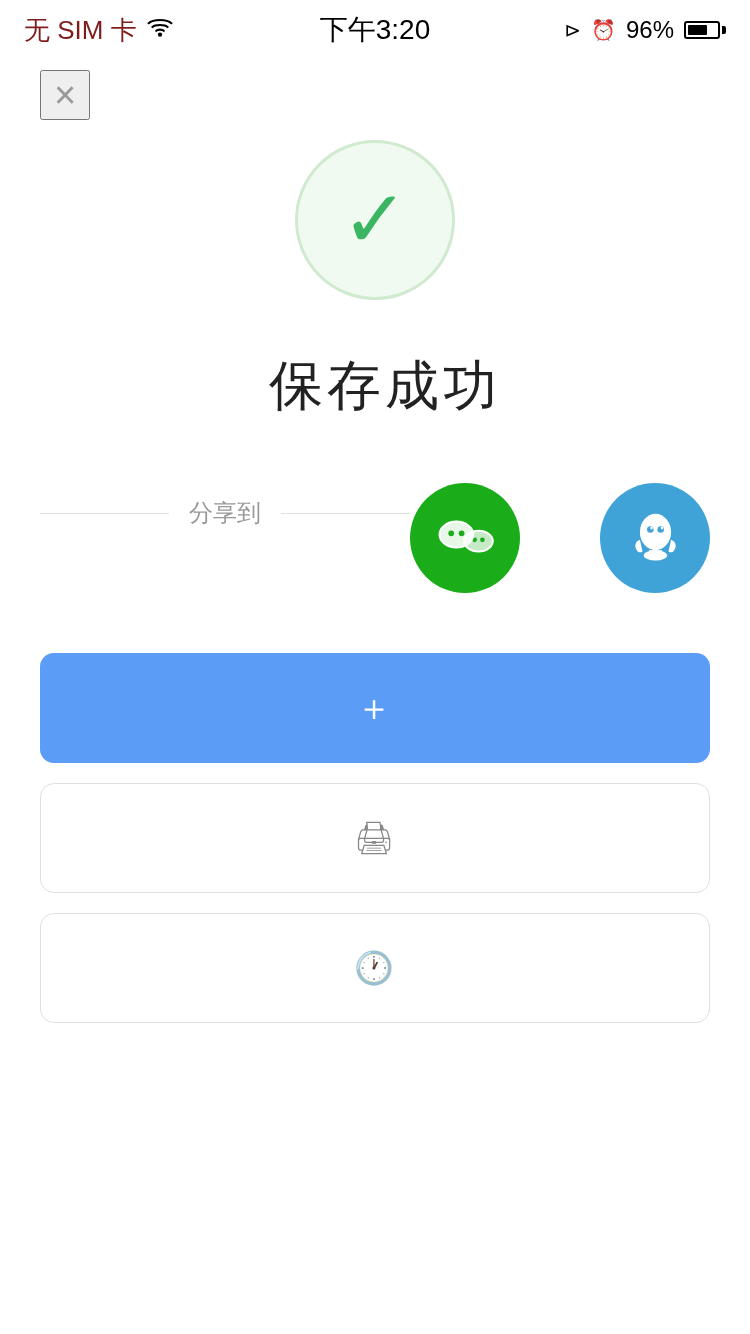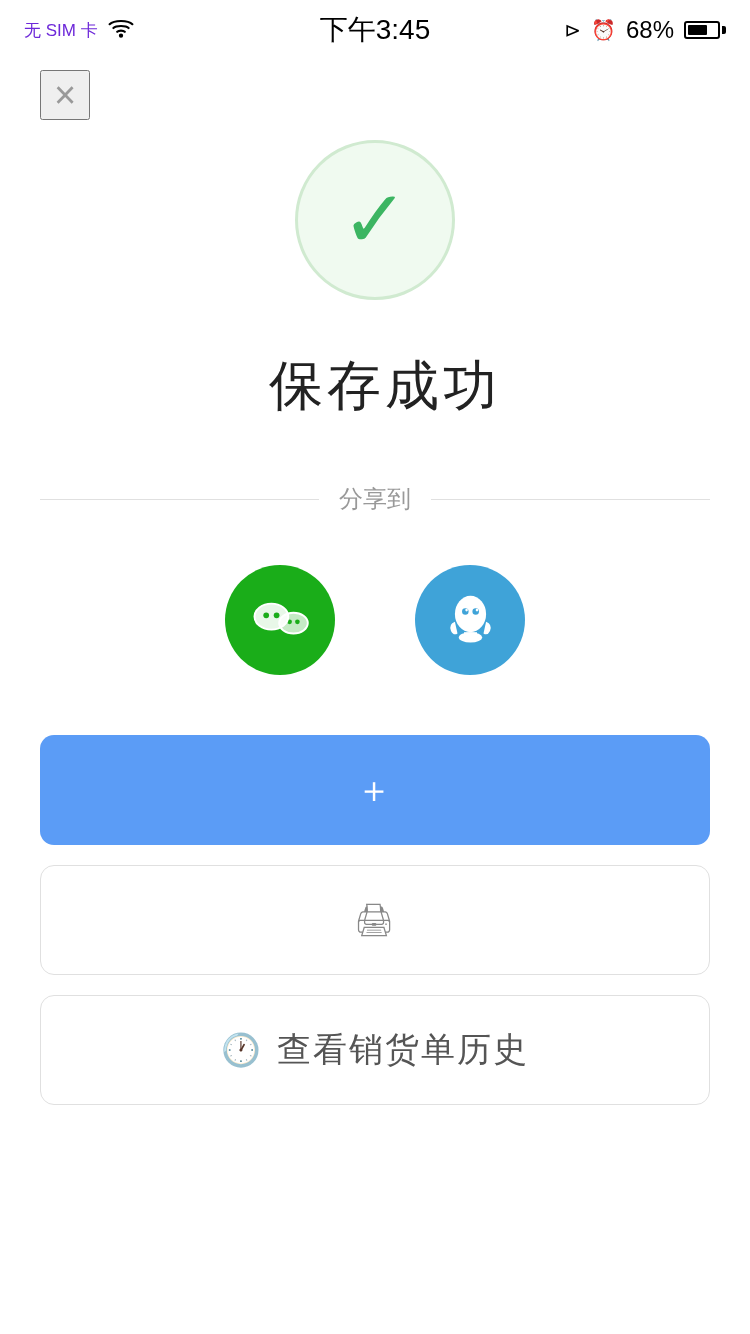--- a/index.html
+++ b/index.html
@@ -21,22 +21,22 @@
       display: flex;
       align-items: center;
       justify-content: space-between;
       padding: 0 24px;
       position: relative;
     }
     .status-left {
       display: flex;
       align-items: center;
       gap: 10px;
-      font-size: 17px;
-      color: #6d28d9;
+      font-size: 26px;
+      color: #7f1d1d;
       font-weight: 400;
     }
     .status-center {
       position: absolute;
       left: 50%;
       transform: translateX(-50%);
       font-size: 28px;
       font-weight: 500;
       color: #000;
     }
@@ -99,21 +99,21 @@
       color: #222;
       margin-bottom: 60px;
       letter-spacing: 4px;
       margin-left: 20px;
     }
 
     
     .share-section {
       width: 100%;
       display: flex;
-      flex-direction: column;
+      flex-direction: row;
       align-items: center;
       padding: 0 40px;
       margin-bottom: 60px;
     }
     .share-divider-row {
       width: 100%;
       display: flex;
       align-items: center;
       gap: 20px;
       margin-bottom: 50px;
@@ -244,25 +244,25 @@
     <span>无 SIM 卡</span>
     <span>
       <svg viewBox="0 0 24 24" fill="none" stroke="#000" stroke-width="2" stroke-linecap="round" style="width:26px;height:26px;">
         <path d="M1.5 8.5C5.5 4.5 18.5 4.5 22.5 8.5"></path>
         <path d="M5 12C7.5 9.5 16.5 9.5 19 12"></path>
         <path d="M8.5 15.5C10 14 14 14 15.5 15.5"></path>
         <circle cx="12" cy="19" r="1" fill="#000"></circle>
       </svg>
     </span>
   </div>
-  <div class="status-center">下午3:45</div>
+  <div class="status-center">下午3:20</div>
   <div class="status-right">
     <span style="font-size:20px;">⊳</span>
     <span style="font-size:20px;">⏰</span>
-    <span style="font-size:24px;">68%</span>
+    <span style="font-size:24px;">96%</span>
     <div class="battery">
       <div class="battery-body">
           <div class="battery-fill"></div>
         </div>
       <div class="battery-tip"></div>
     </div>
   </div>
 </div>
 
 <button class="close-btn">
@@ -319,17 +319,16 @@
     <button class="btn-primary">
       <span class="btn-icon">＋</span>
     </button>
 
     <button class="btn-secondary">
       <span class="btn-icon">🖨</span>
     </button>
 
     <button class="btn-secondary">
       <span class="btn-icon">🕐</span>
-      <span>查看销货单历史</span>
     </button>
   </div>
 
 </div>
 
 </body></html>

